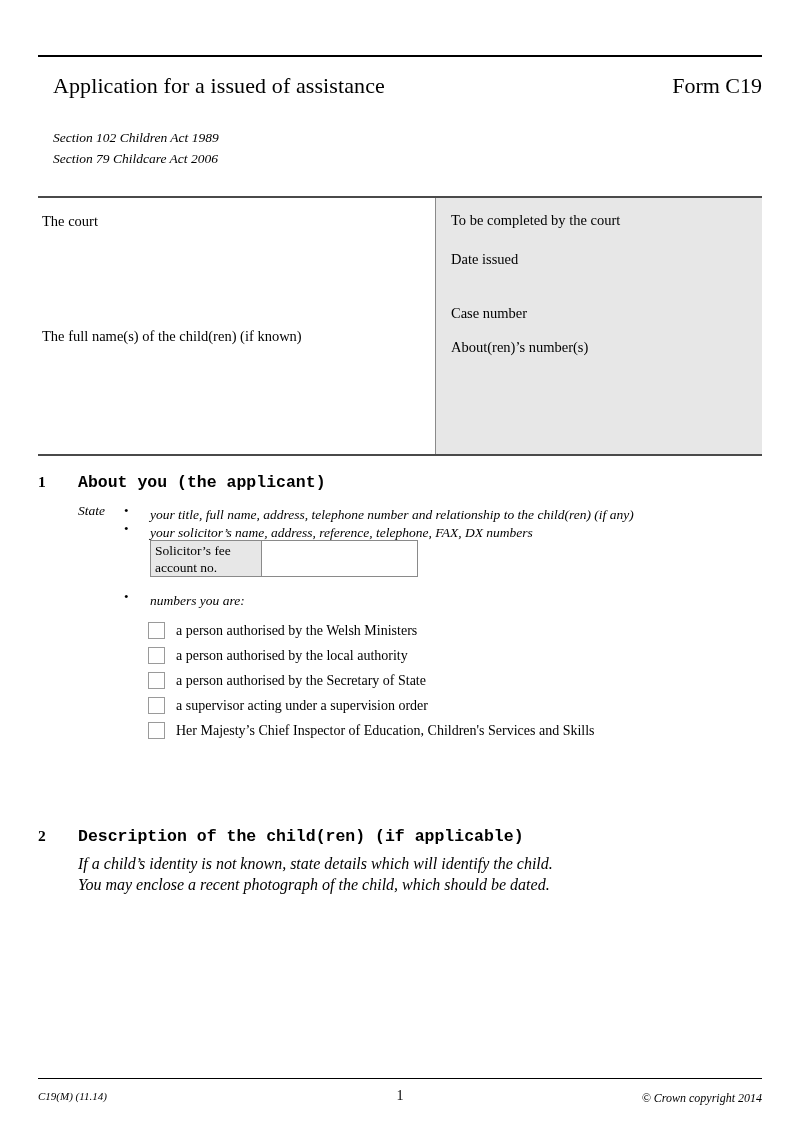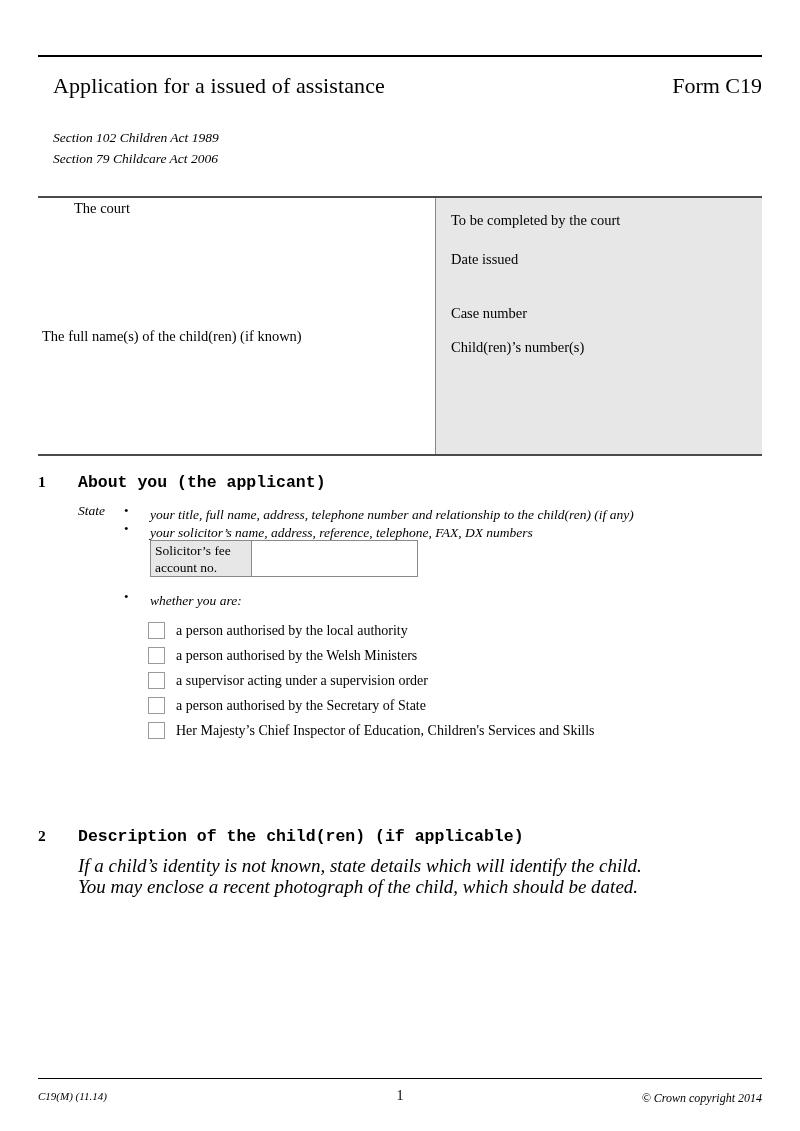--- a/index.html
+++ b/index.html
@@ -69,21 +69,21 @@
     left: 0; top: 0;
     width: 397px;
     height: 100%;
   }
   .court-left-label {
     position: absolute;
     left: 4px;
     font-size: 14.5px;
     white-space: nowrap;
   }
-  .cl-court { top: 2px; margin-left: 32px; }
+  .cl-court { top: 15px; }
   .cl-names { top: 130px; }
 
   .court-right {
     position: absolute;
     left: 397px; top: 0;
     width: 327px;
     height: 100%;
     background: #e7e7e7;
     border-left: 1px solid #8a8a8a;
     box-sizing: border-box;
@@ -149,21 +149,21 @@
   .fee-box {
     position: absolute;
     left: 150px; top: 540px;
     width: 268px;
     height: 37px;
     border: 1px solid #8a8a8a;
     box-sizing: border-box;
     display: flex;
   }
   .fee-label {
-    width: 101px;
+    width: 111px;
     background: #e7e7e7;
     border-right: 1px solid #8a8a8a;
     box-sizing: border-box;
     padding: 2px 12px 0 4px;
     font-size: 13.5px;
     line-height: 16.5px;
   }
   .fee-input {
     flex: 1;
     background: #ffffff;
@@ -191,21 +191,21 @@
     margin-left: 11px;
     font-size: 14px;
     white-space: nowrap;
   }
 
   
   .sec2-note {
     position: absolute;
     left: 78px;
     font-style: italic;
-    font-size: 19px;
+    font-size: 16px;
     white-space: nowrap;
     text-align: right;
   }
   .n1 { top: 855px; }
   .n2 { top: 876px; }
 
   
   .footer-rule {
     position: absolute;
     left: 38px; top: 1078px;
@@ -246,21 +246,21 @@
 
   <div class="court-box">
     <div class="court-left">
       <div class="court-left-label cl-court">The court</div>
       <div class="court-left-label cl-names">The full name(s) of the child(ren) (if known)</div>
     </div>
     <div class="court-right">
       <div class="court-right-label cr-tobe">To be completed by the court</div>
       <div class="court-right-label cr-date">Date issued</div>
       <div class="court-right-label cr-case">Case number</div>
-      <div class="court-right-label cr-child">Child(ren)’s number(s)</div>
+      <div class="court-right-label cr-child">About(ren)’s number(s)</div>
     </div>
   </div>
 
   <div class="section-num sec1-row">1</div>
   <div class="section-title sec1-row">About you (the applicant)</div>
 
   <div class="state-word">State</div>
 
   <div class="bullet b1">•</div>
   <div class="bullet-text bd1">your title, full name, address, telephone number and relationship to the child(ren) (if any)</div>
@@ -270,38 +270,38 @@
 
   <div class="fee-box">
     <div class="fee-label">
       <div>Solicitor’s fee</div>
       <div>account no.</div>
     </div>
     <div class="fee-input"></div>
   </div>
 
   <div class="bullet b3">•</div>
-  <div class="bullet-text bd3">whether you are:</div>
+  <div class="bullet-text bd3">numbers you are:</div>
 
   <div class="check-list">
     <div class="check-row">
       <span class="check-box"></span>
+      <span class="check-label">a person authorised by the Welsh Ministers</span>
+    </div>
+    <div class="check-row">
+      <span class="check-box"></span>
       <span class="check-label">a person authorised by the local authority</span>
     </div>
     <div class="check-row">
       <span class="check-box"></span>
-      <span class="check-label">a person authorised by the Welsh Ministers</span>
+      <span class="check-label">a person authorised by the Secretary of State</span>
     </div>
     <div class="check-row">
       <span class="check-box"></span>
       <span class="check-label">a supervisor acting under a supervision order</span>
-    </div>
-    <div class="check-row">
-      <span class="check-box"></span>
-      <span class="check-label">a person authorised by the Secretary of State</span>
     </div>
     <div class="check-row">
       <span class="check-box"></span>
       <span class="check-label">Her Majesty’s Chief Inspector of Education, Children's Services and Skills</span>
     </div>
   </div>
 
   <div class="section-num sec2-row">2</div>
   <div class="section-title sec2-row">Description of the child(ren) (if applicable)</div>
   <div class="sec2-note n1">If a child’s identity is not known, state details which will identify the child.</div>

